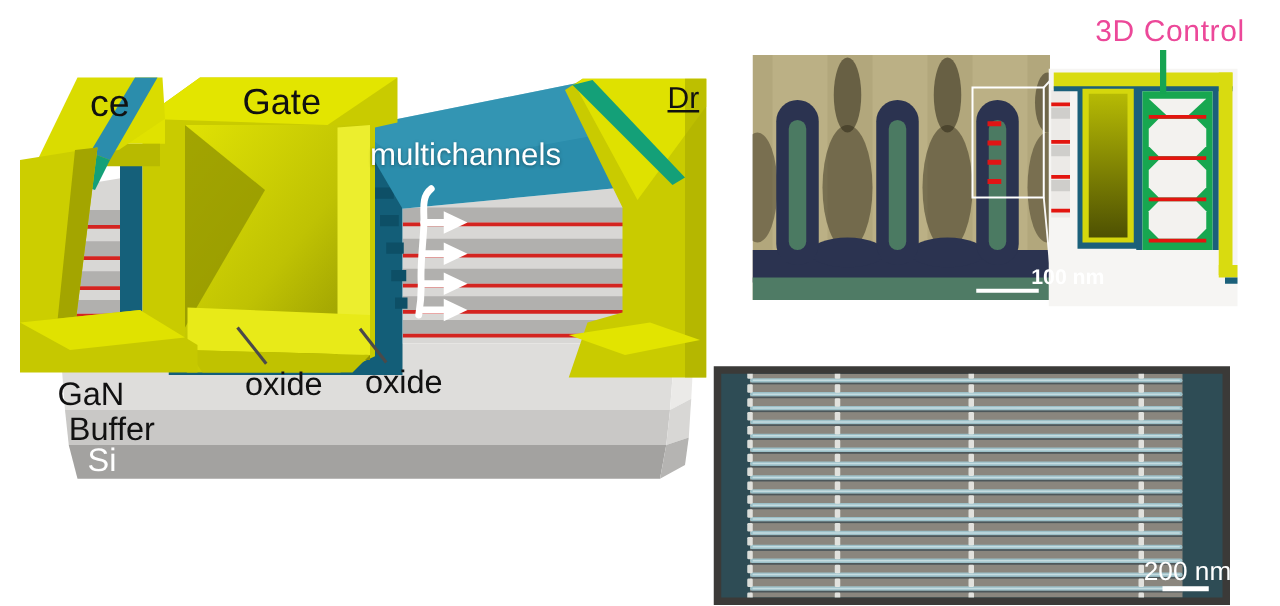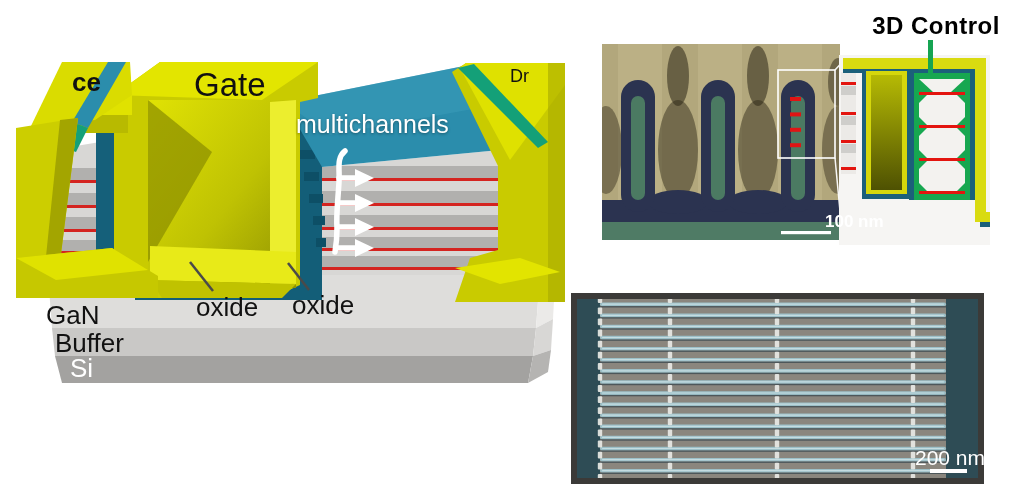--- a/index.html
+++ b/index.html
@@ -2,21 +2,21 @@
 <html><head>
 <meta charset="utf-8">
 <style>
   html,body{margin:0;padding:0;background:#fff;}
   #fig{position:relative;width:1024px;height:485px;background:#ffffff;overflow:hidden;
        font-family:"Liberation Sans",sans-serif;}
   #fig svg{position:absolute;left:0;top:0;}
   .lbl{position:absolute;white-space:nowrap;color:#111;line-height:1;z-index:5;}
   .lbl.white{color:#fff;}
   .lbl.shadow{text-shadow:0 1px 3px rgba(0,0,0,.4);}
-  .lbl.green{color:#000000;font-weight:bold;}
+  .lbl.green{color:#ec4899;font-weight:normal;}
 </style>
 </head>
 <body>
 
 <div id="fig">
 
 <svg width="1024" height="485" viewBox="0 0 1024 485">
   <defs>
     <linearGradient id="trenchG" x1="0" y1="0" x2="1" y2="1">
       <stop offset="0" stop-color="#e0e204"></stop>
@@ -353,23 +353,23 @@
             <rect x="910.8" y="440.6" width="4.4" height="6.8" rx="1" fill="#e8e9e5" opacity="0.92"></rect>
             <rect x="910.8" y="451.70000000000005" width="4.4" height="6.8" rx="1" fill="#e8e9e5" opacity="0.92"></rect>
             <rect x="910.8" y="462.8" width="4.4" height="6.8" rx="1" fill="#e8e9e5" opacity="0.92"></rect>
             <rect x="910.8" y="473.9" width="4.4" height="6.8" rx="1" fill="#e8e9e5" opacity="0.92"></rect>
           </g>
     </g>
     <rect x="930" y="469" width="37" height="4" fill="#fff"></rect>
   </g>
 </svg>
 
-<div class="lbl" style="left:72px;top:69px;font-size:26px;font-weight:bold;">ce</div>
-<div class="lbl" style="left:194px;top:68px;font-size:33px;">Gate</div>
-<div class="lbl" style="left:510px;top:67px;font-size:18px;">Dr</div>
+<div class="lbl" style="left:72px;top:69px;font-size:30px;">ce</div>
+<div class="lbl" style="left:194px;top:68px;font-size:29px;">Gate</div>
+<div class="lbl" style="left:534px;top:67px;font-size:24px;text-decoration:underline;">Dr</div>
 <div class="lbl white shadow" style="left:296px;top:112px;font-size:25px;">multichannels</div>
 <div class="lbl" style="left:196px;top:294px;font-size:26px;">oxide</div>
 <div class="lbl" style="left:292px;top:292px;font-size:26px;">oxide</div>
 <div class="lbl" style="left:46px;top:302px;font-size:26px;">GaN</div>
 <div class="lbl" style="left:55px;top:330px;font-size:26px;">Buffer</div>
 <div class="lbl white" style="left:70px;top:355px;font-size:26px;">Si</div>
 <div class="lbl white" style="left:782px;top:213px;font-size:17px;font-weight:600;margin-left:43px;">100 nm</div>
 <div class="lbl green" style="left:862px;top:14px;width:148px;text-align:center;font-size:24px;letter-spacing:.5px;">3D Control</div>
 <div class="lbl white" style="left:915px;top:447px;font-size:21px;font-weight:500;">200 nm</div>
 

